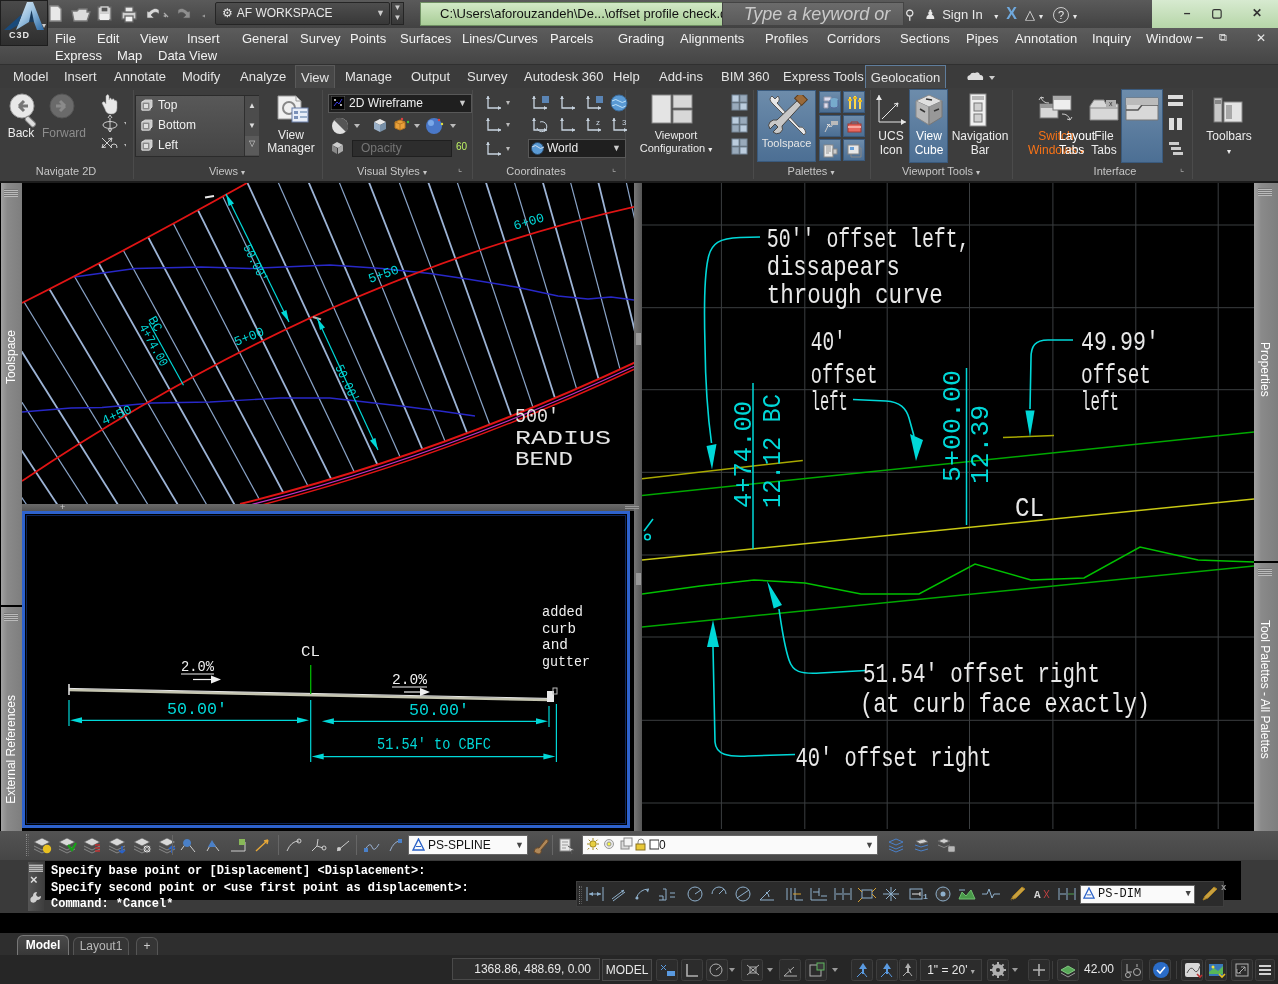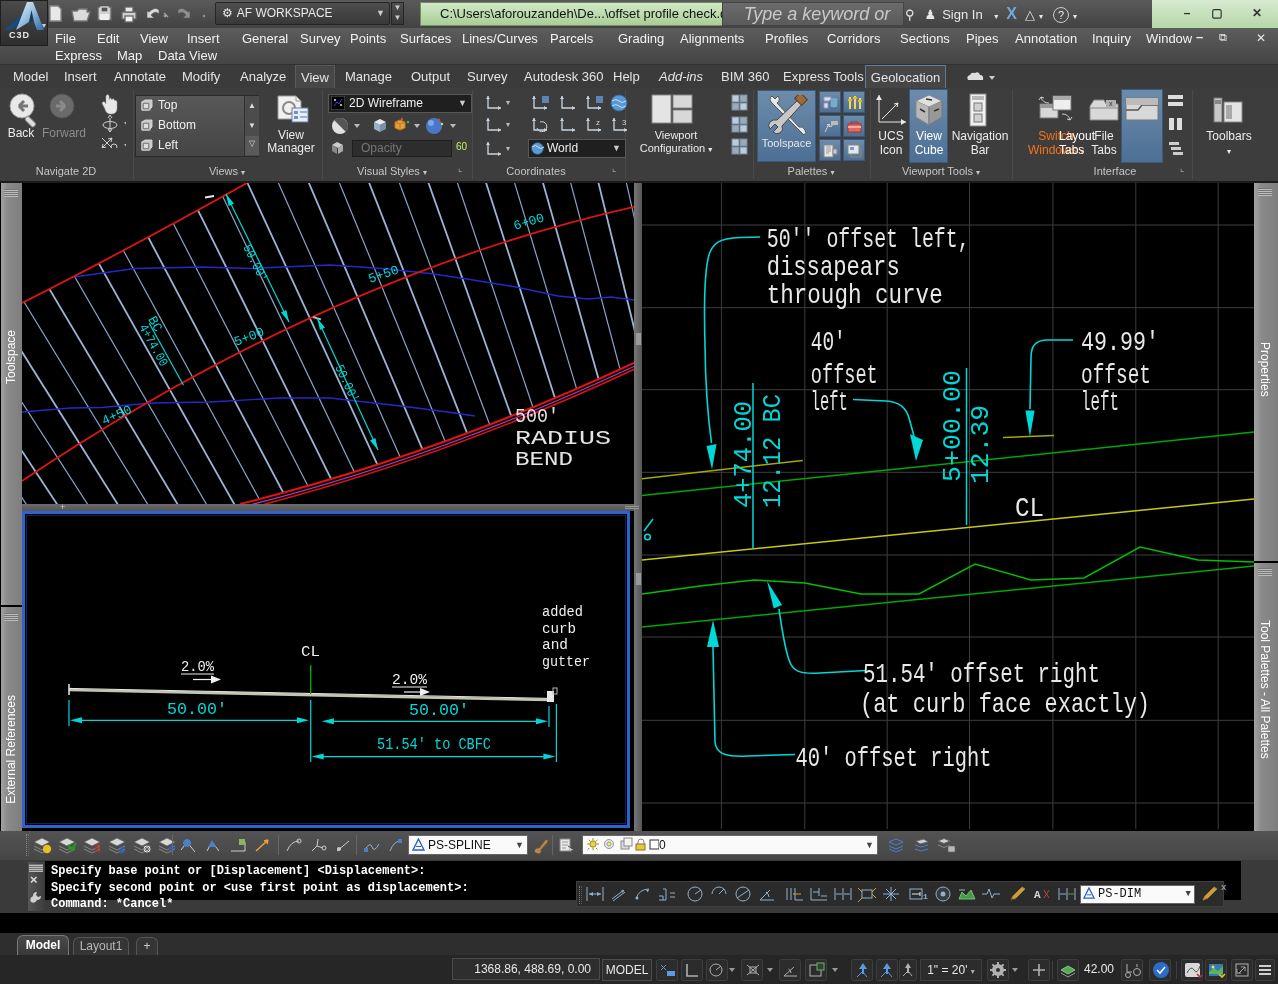--- a/index.html
+++ b/index.html
@@ -126,21 +126,21 @@
       <span class="abs" style="left:13px;top:4px;">Model</span>
       <span class="abs" style="left:64px;top:4px;">Insert</span>
       <span class="abs" style="left:114px;top:4px;">Annotate</span>
       <span class="abs" style="left:182px;top:4px;">Modify</span>
       <span class="abs" style="left:240px;top:4px;">Analyze</span>
       <span class="abs" style="left:345px;top:4px;">Manage</span>
       <span class="abs" style="left:411px;top:4px;">Output</span>
       <span class="abs" style="left:467px;top:4px;">Survey</span>
       <span class="abs" style="left:524px;top:4px;">Autodesk 360</span>
       <span class="abs" style="left:613px;top:4px;">Help</span>
-      <span class="abs" style="left:659px;top:4px;font-style:italic;">Add-ins</span>
+      <span class="abs" style="left:659px;top:4px;">Add-ins</span>
       <span class="abs" style="left:721px;top:4px;">BIM 360</span>
       <span class="abs" style="left:783px;top:4px;">Express Tools</span>
       <div class="rtab active" style="left:295px;width:40px;">View</div>
       <div class="rtab geo" style="left:865px;width:81px;">Geolocation</div>
       <svg class="abs" style="left:965px;top:6px;" width="30" height="13" viewBox="0 0 30 13">
         <path d="M3,9 q-2,-4 2,-5 q1,-3 5,-2 q4,-2 5,2 q4,0 3,5 z" fill="#ddd"></path>
         <path d="M24,5 l3,4 l3,-4 z" fill="#ccc"></path>
       </svg>
     </div>
 

